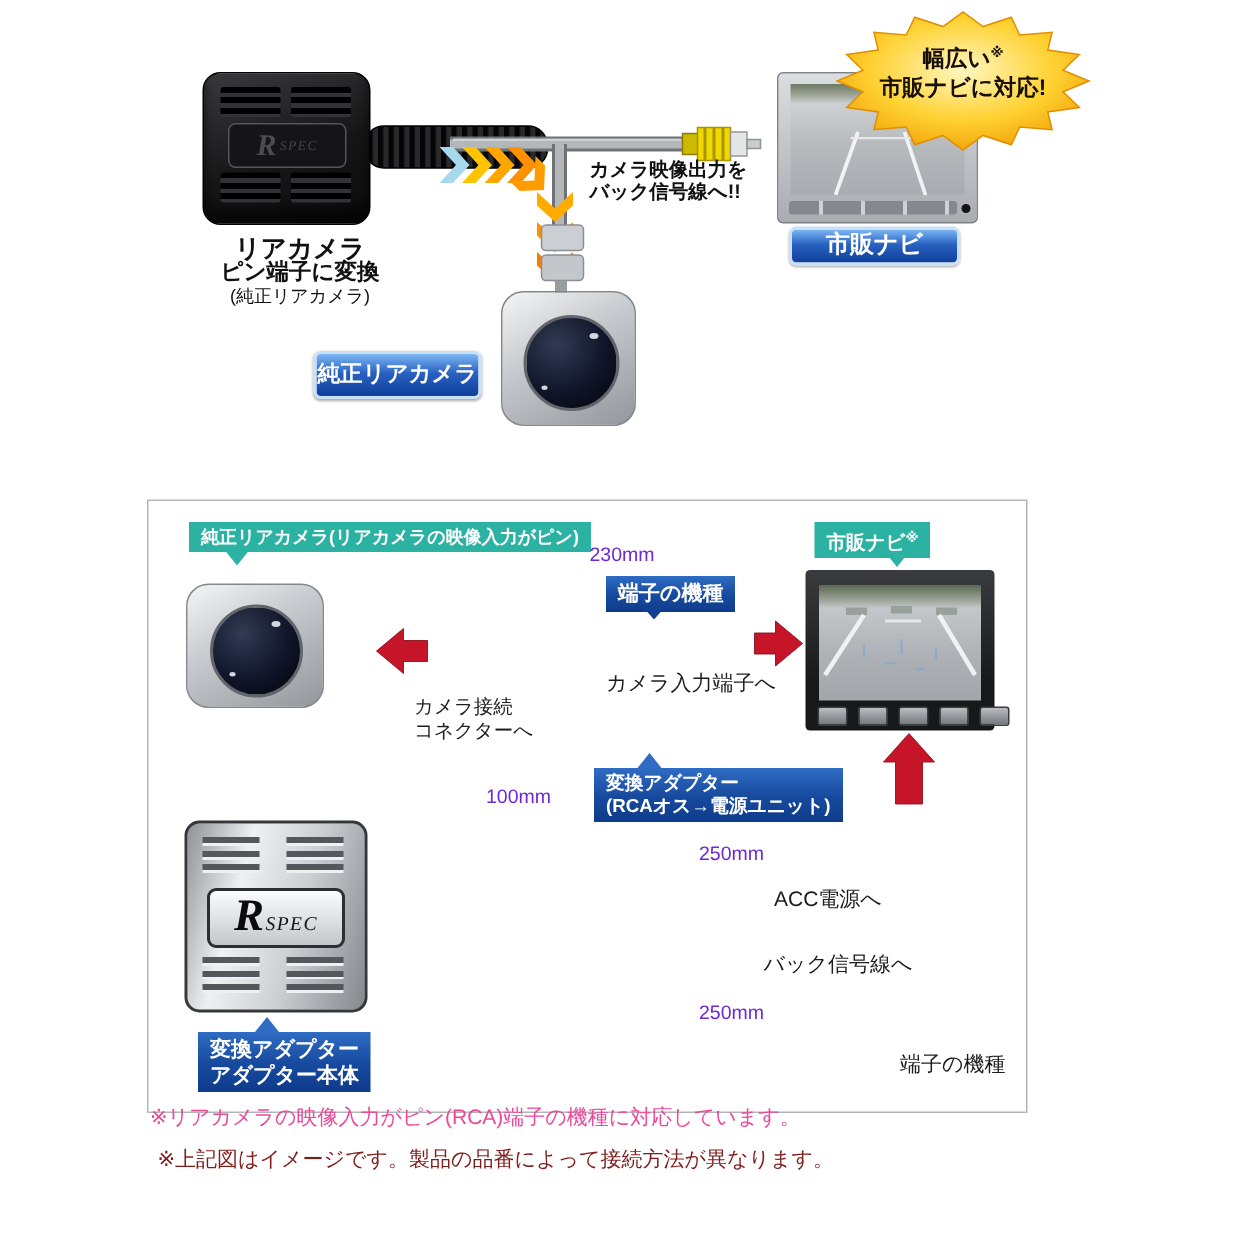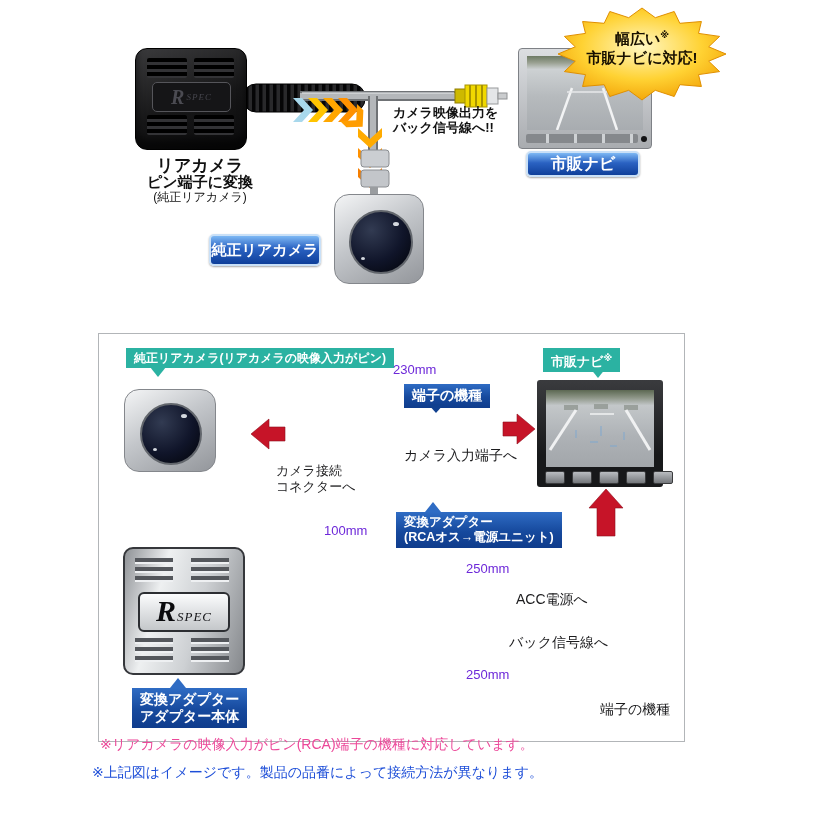--- a/index.html
+++ b/index.html
@@ -325,15 +325,15 @@
     </div>
   </div>
 
   <div class="abs ptr-up" style="left:170px;top:678px;border-bottom:10px solid #2f6cc4"></div>
   <div class="abs blue-tag" style="left:132px;top:688px;font-size:14px;line-height:17px;text-align:center">
     <div>変換アダプター</div>
     <div>アダプター本体</div>
   </div>
 
   <div class="abs foot-note" style="left:100px;top:736px;color:#ec4899">※リアカメラの映像入力がピン(RCA)端子の機種に対応しています。</div>
-  <div class="abs foot-note" style="left:92px;top:764px;color:#1d4ed8">※上記図はイメージです。製品の品番によって接続方法が異なります。</div>
+  <div class="abs foot-note" style="left:105px;top:764px;color:#7f1d1d">※上記図はイメージです。製品の品番によって接続方法が異なります。</div>
 
 </div>
 
 </body></html>

